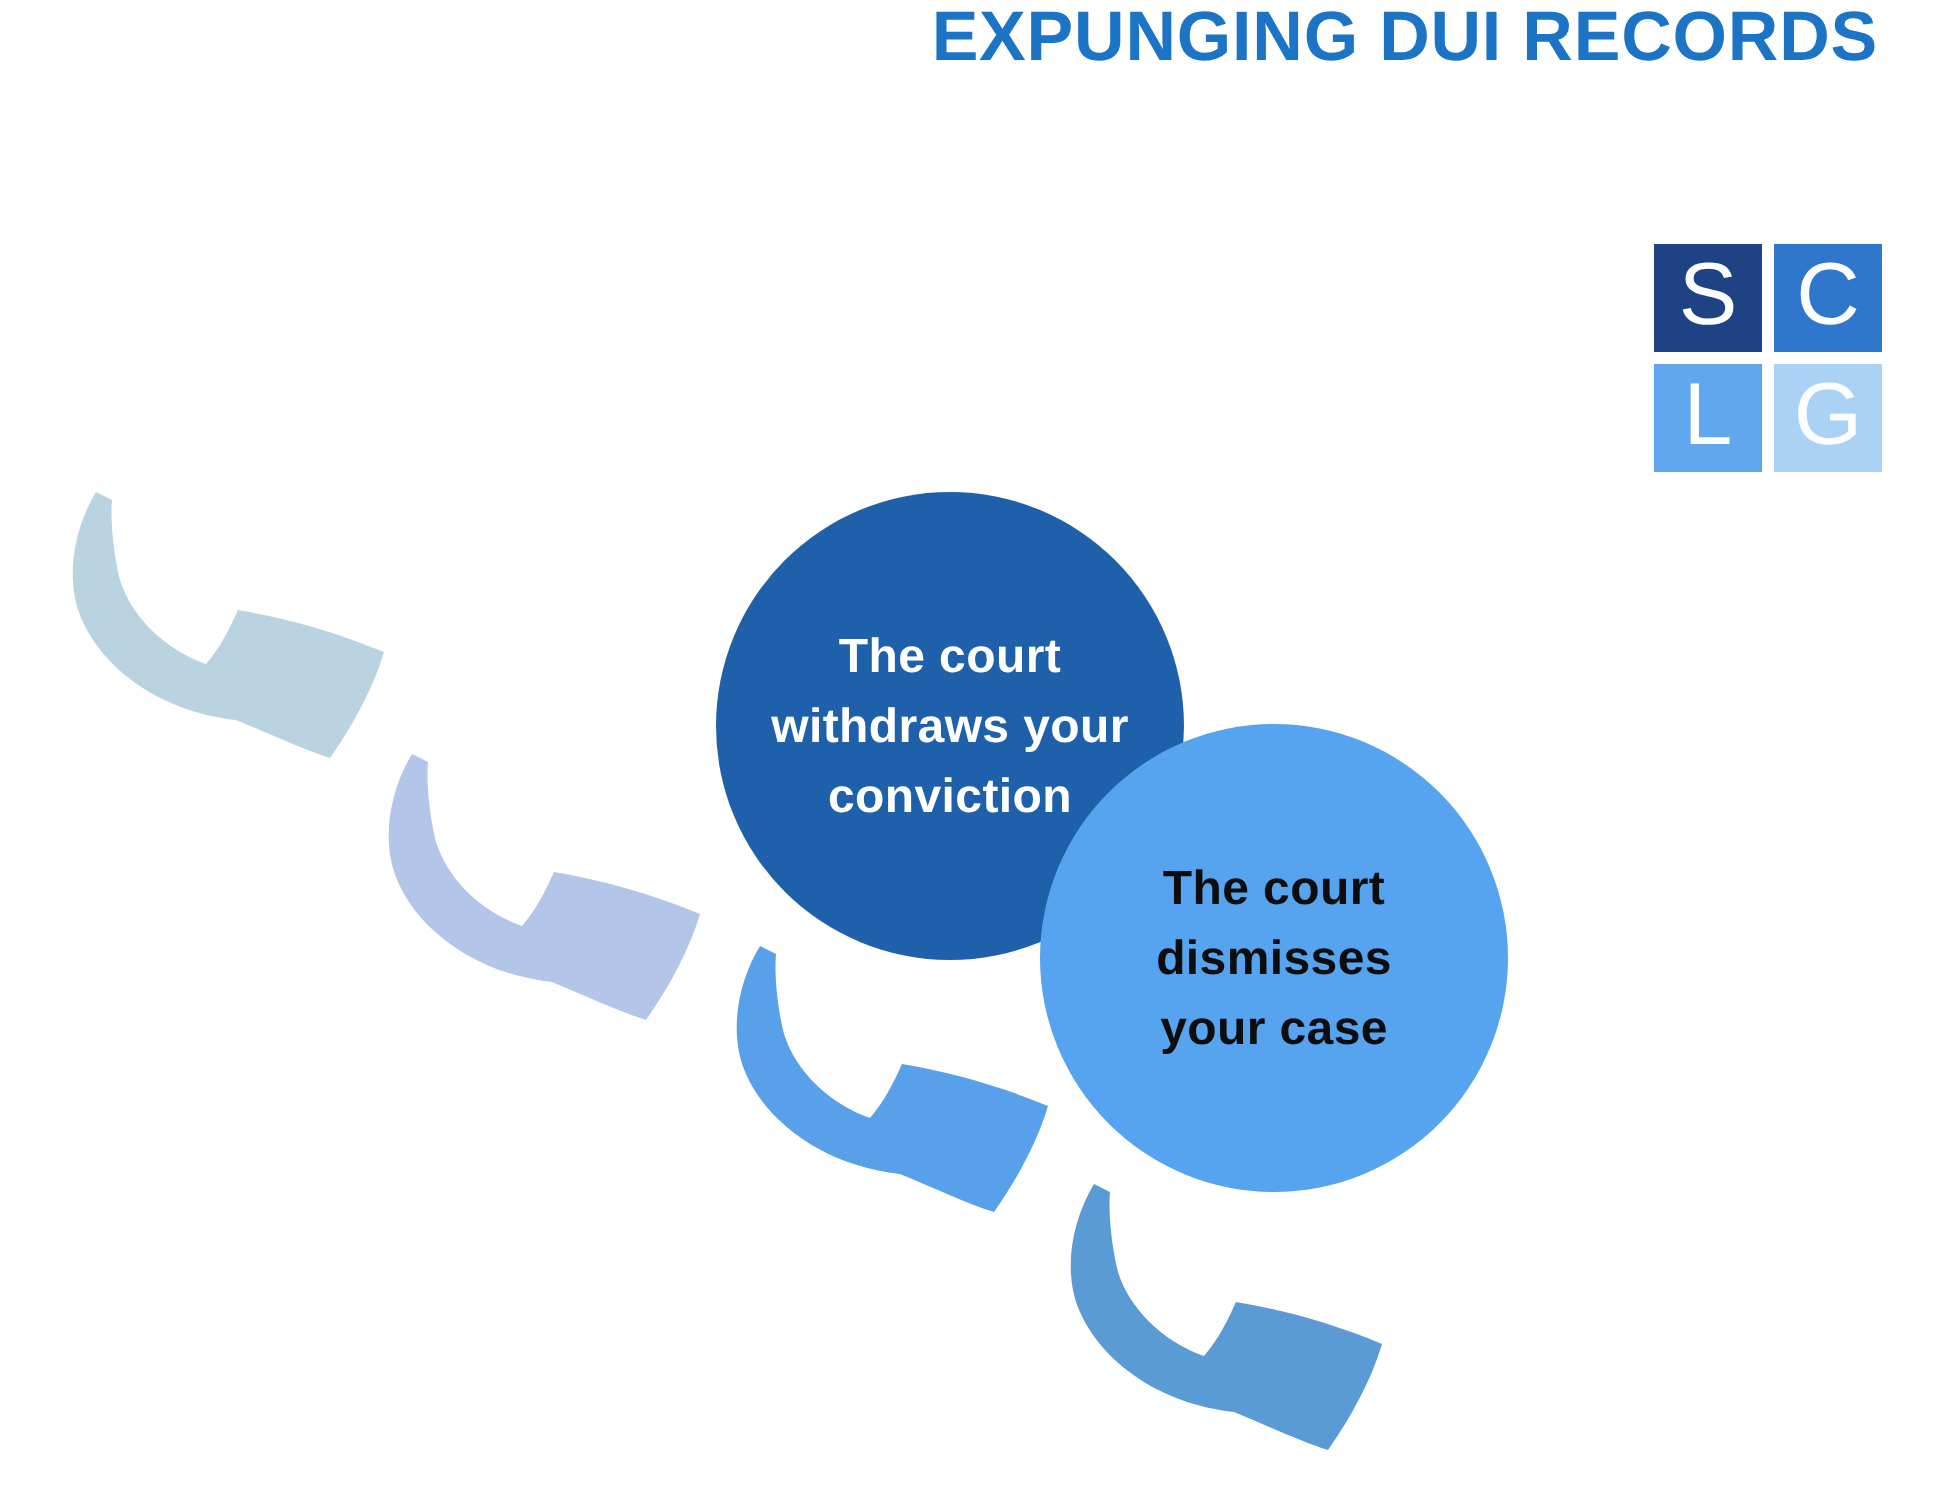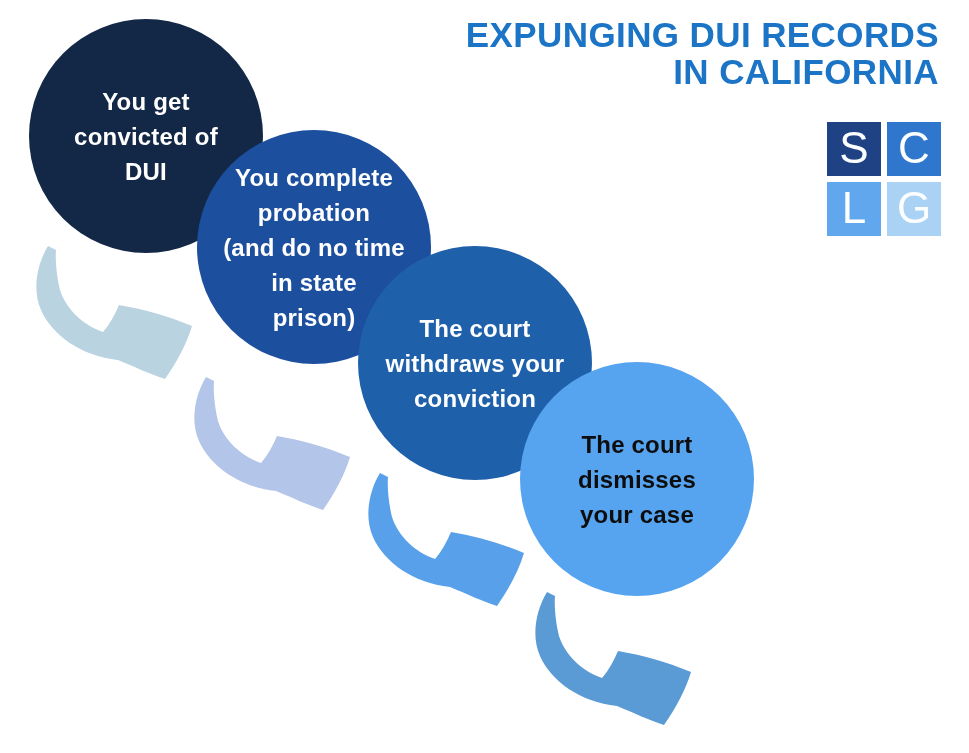--- a/index.html
+++ b/index.html
@@ -10,21 +10,21 @@
     position: relative;
     width: 969px;
     height: 753px;
     background: #ffffff;
     overflow: hidden;
   }
 
   
   .title {
     position: absolute;
-    top: 16px;
+    top: 0;
     right: 30px;
     text-align: right;
     font-size: 35px;
     line-height: 37px;
     font-weight: 800;
     letter-spacing: 0.4px;
   }
 
   
   .logo {
@@ -78,21 +78,20 @@
   .c4 { left: 520px; top: 362px; }
   .c5 { left: 689px; top: 480px; }
 </style>
 </head>
 <body>
 
 <div class="stage">
 
   <div class="title" style="color: rgb(27, 116, 197);">
     <div>EXPUNGING DUI RECORDS</div>
-    <div>IN CALIFORNIA</div>
   </div>
 
   <div class="logo">
     <div class="sq" style="background-color: rgb(30, 66, 132); color: rgb(253, 254, 255);">
       <span>S</span>
     </div>
     <div class="sq" style="background-color: rgb(46, 119, 205); color: rgb(253, 254, 255);">
       <span>C</span>
     </div>
     <div class="sq" style="background-color: rgb(97, 167, 237); color: rgb(253, 254, 255);">
@@ -109,32 +108,20 @@
   <svg class="arrow a2" viewBox="0 0 160 136" aria-hidden="true">
     <path d="M 13 0 C 2 18, -3 44, 6 64 C 17 89, 46 110, 83 114 C 100 121, 117 129, 130 133 C 142 116, 152 97, 157 80 C 133 70, 108 63, 84 59 C 80 68, 75 78, 68 86 C 48 79, 31 63, 25 44 C 22 32, 20 15, 21 4 Z" fill="#b3c5e8"></path>
   </svg>
   <svg class="arrow a3" viewBox="0 0 160 136" aria-hidden="true">
     <path d="M 13 0 C 2 18, -3 44, 6 64 C 17 89, 46 110, 83 114 C 100 121, 117 129, 130 133 C 142 116, 152 97, 157 80 C 133 70, 108 63, 84 59 C 80 68, 75 78, 68 86 C 48 79, 31 63, 25 44 C 22 32, 20 15, 21 4 Z" fill="#58a1ea"></path>
   </svg>
   <svg class="arrow a4" viewBox="0 0 160 136" aria-hidden="true">
     <path d="M 13 0 C 2 18, -3 44, 6 64 C 17 89, 46 110, 83 114 C 100 121, 117 129, 130 133 C 142 116, 152 97, 157 80 C 133 70, 108 63, 84 59 C 80 68, 75 78, 68 86 C 48 79, 31 63, 25 44 C 22 32, 20 15, 21 4 Z" fill="#5b9bd5"></path>
   </svg>
 
-  <div class="circle c1" style="background-color: rgb(19, 40, 71); color: rgb(255, 255, 255);">
-    <div class="label">You get
-convicted of
-DUI</div>
-  </div>
-  <div class="circle c2" style="background-color: rgb(28, 79, 157); color: rgb(255, 255, 255);">
-    <div class="label">You complete
-probation
-(and do no time
-in state
-prison)</div>
-  </div>
   <div class="circle c3" style="background-color: rgb(30, 96, 169); color: rgb(255, 255, 255);">
     <div class="label">The court
 withdraws your
 conviction</div>
   </div>
   <div class="circle c4" style="background-color: rgb(86, 164, 239); color: rgb(13, 13, 13);">
     <div class="label">The court
 dismisses
 your case</div>
   </div>

